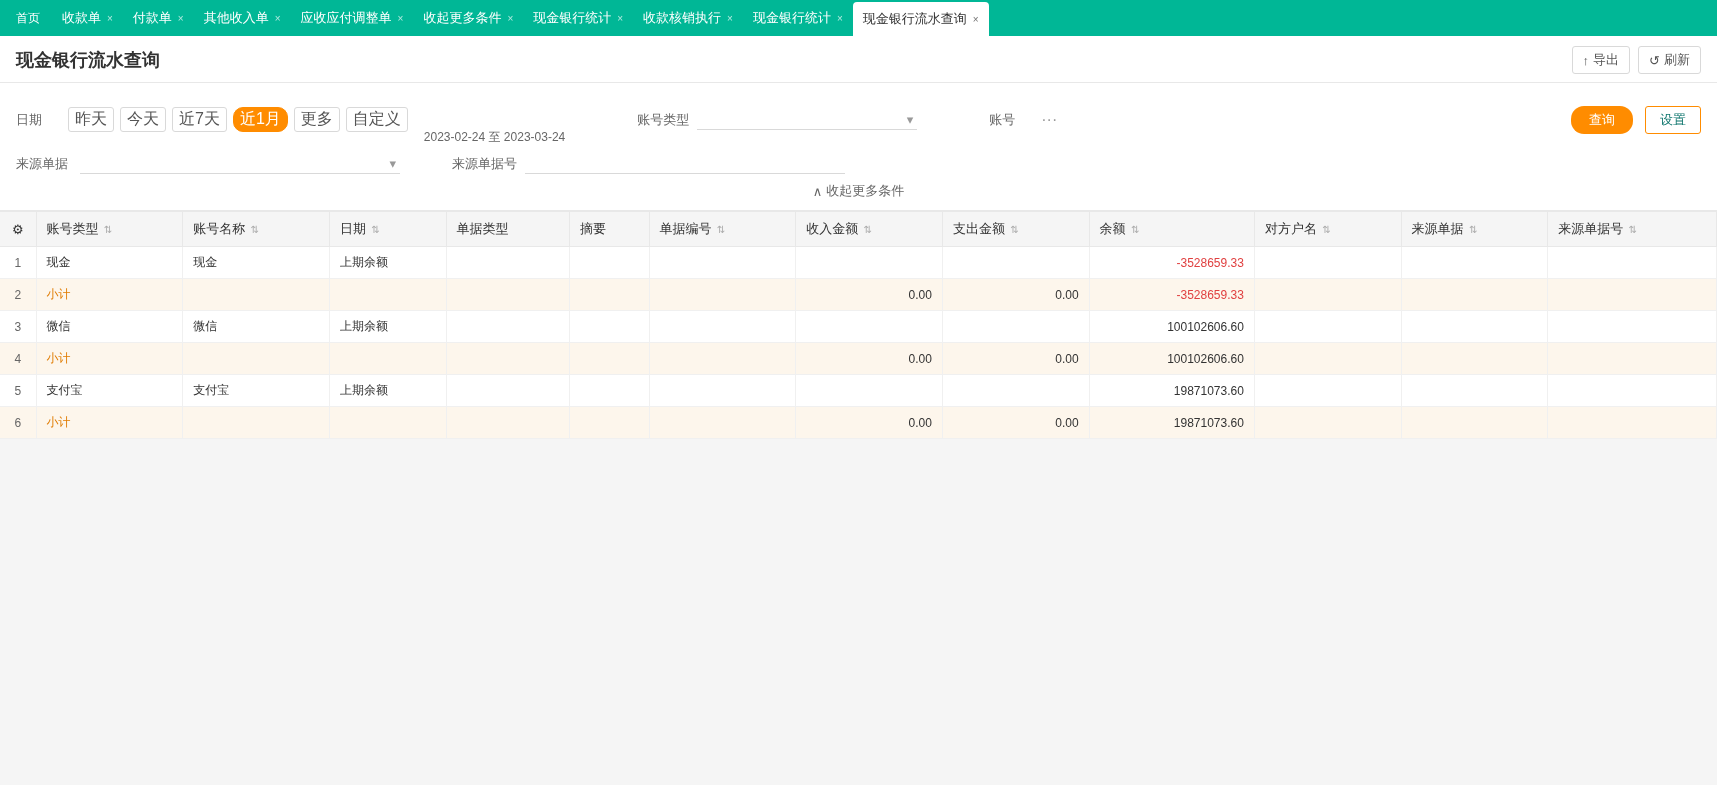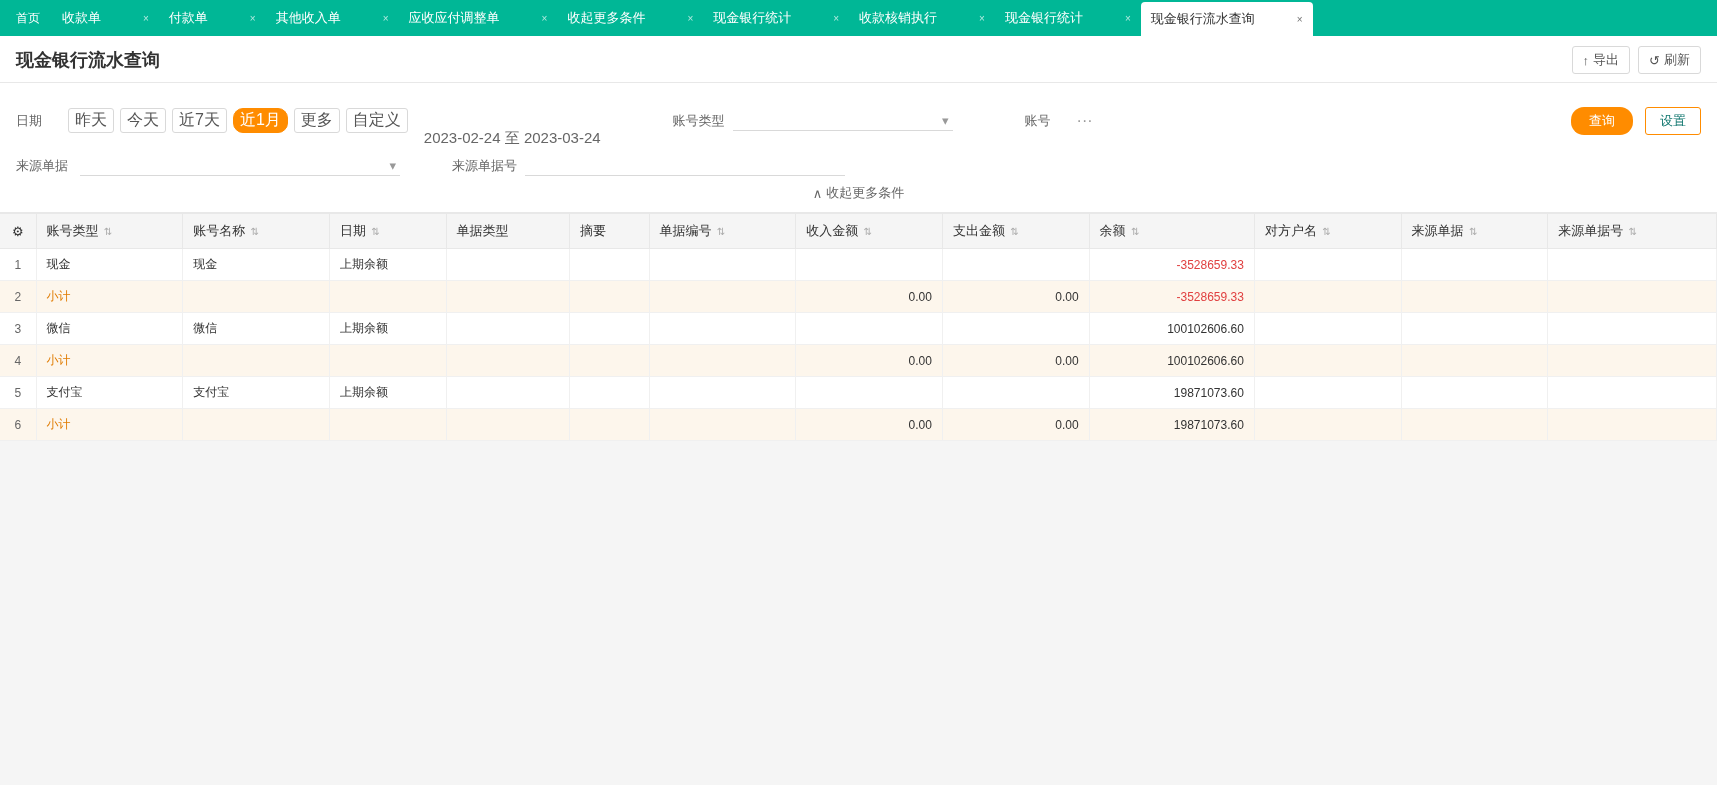--- a/index.html
+++ b/index.html
@@ -16,21 +16,20 @@
     }
     .nav-item {
       display: flex;
       align-items: center;
       padding: 0 10px;
       height: 36px;
       color: #fff;
       white-space: nowrap;
       cursor: pointer;
       font-size: 12px;
-      gap: 36px;
     }
     .nav-item.active {
       background: #fff;
       color: #333;
       border-radius: 4px 4px 0 0;
       height: 34px;
       margin-top: 2px;
     }
     .nav-item .close-x {
       margin-left: 6px;
@@ -109,21 +108,21 @@
       background: #fff;
     }
     .date-btn.active {
       background: #ff8c00;
       border-color: #ff8c00;
       color: #fff;
       border-radius: 10px;
     }
     .date-range {
       color: #666;
-      font-size: 15px;
+      font-size: 12px;
       margin-left: 4px;
       margin-top: 36px;
     }
     .filter-select {
       display: flex;
       align-items: center;
       border-bottom: 1px solid #d9d9d9;
       padding: 2px 4px;
       min-width: 180px;
       cursor: pointer;

